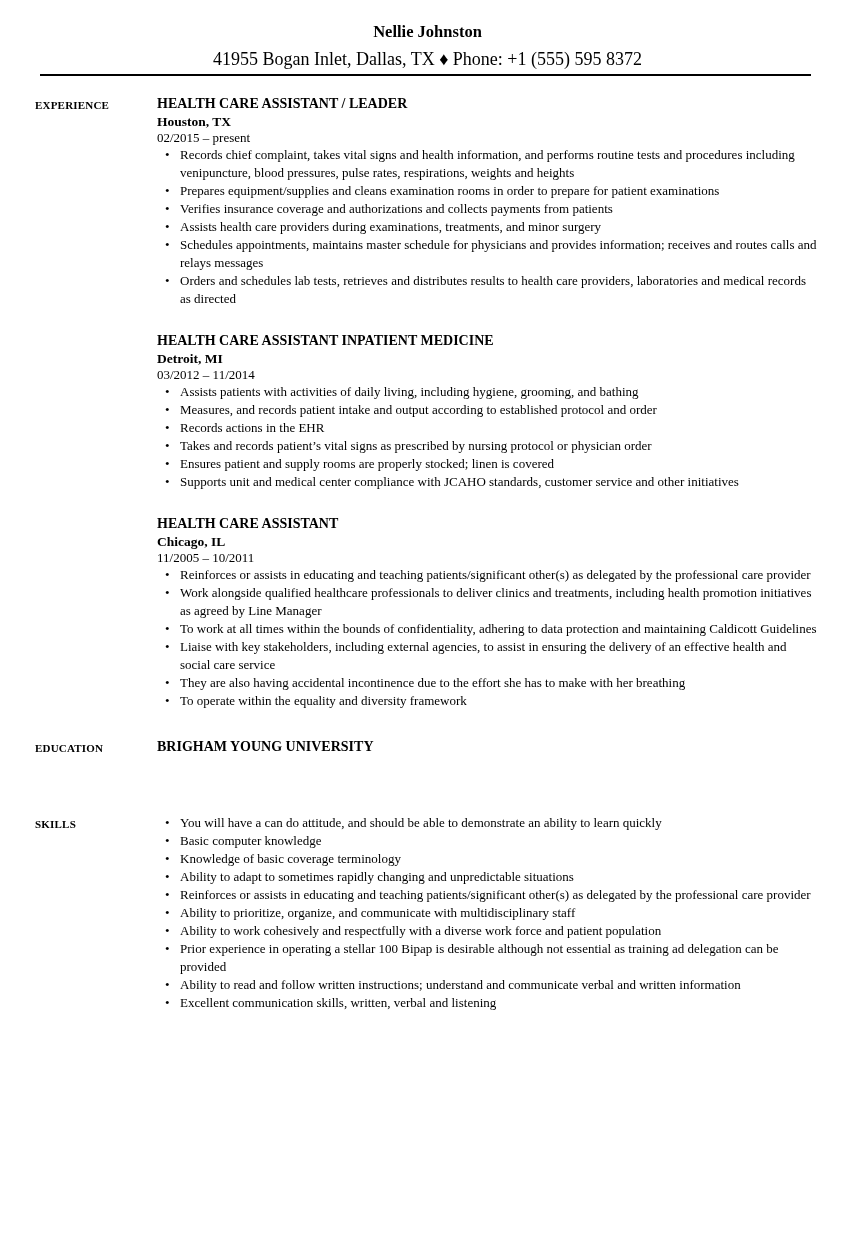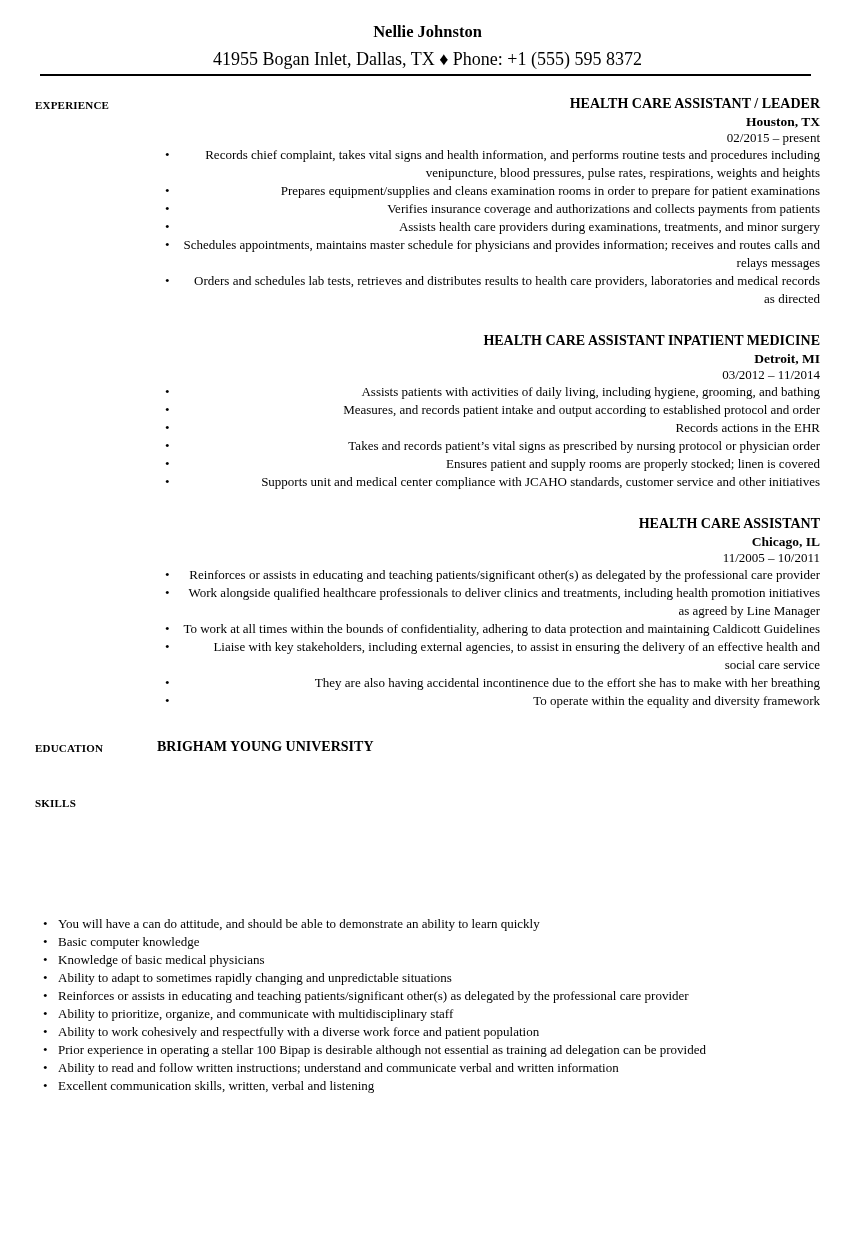--- a/index.html
+++ b/index.html
@@ -15,30 +15,30 @@
   
   .header { text-align: center; }
   .name { font-size: 16.5px; font-weight: bold; line-height: 20px; margin: 0; }
   .contact { font-size: 18px; font-weight: normal; line-height: 16px; margin-top: 9px; }
   .divider { border: none; border-top: 2.5px solid #000; margin: 7px 9px 0 5px; }
 
   
   .section { display: flex; align-items: flex-start; }
   .section-experience { margin-top: 19px; }
   .section-education { margin-top: 28px; }
-  .section-skills { margin-top: 36px; flex-direction: column; }
+  .section-skills { margin-top: 57px; }
   .section-label {
     flex: 0 0 122px; width: 122px;
     font-weight: bold; font-size: 11px; line-height: 18px;
     letter-spacing: 0.2px; padding-top: 1px;
   }
   .section-content { flex: 1 1 auto; min-width: 0; }
 
   
-  .job { margin-bottom: 24px; text-align: right; }
+  .job { margin-bottom: 24px; }
   .job:last-child { margin-bottom: 0; }
   .job-title { font-size: 14px; font-weight: bold; line-height: 18px; margin: 0; }
   .school { font-size: 14px; font-weight: bold; line-height: 18px; margin: 0; }
   .job-loc { font-size: 13.5px; font-weight: bold; line-height: 17px; }
   .job-dates { font-size: 13px; line-height: 16px; }
 
   
   ul.bullets { list-style: none; margin: 0; padding: 0; }
   ul.bullets li { position: relative; padding-left: 23px; line-height: 18px; }
   ul.bullets li::before { content: "\2022"; position: absolute; left: 8px; top: 0; }
@@ -109,21 +109,21 @@
       <h2 class="school">BRIGHAM YOUNG UNIVERSITY</h2>
     </div>
   </section>
 
   <section class="section section-skills">
     <div class="section-label">SKILLS</div>
     <div class="section-content">
       <ul class="bullets">
         <li>You will have a can do attitude, and should be able to demonstrate an ability to learn quickly</li>
         <li>Basic computer knowledge</li>
-        <li>Knowledge of basic medical physicians</li>
+        <li>Knowledge of basic coverage terminology</li>
         <li>Ability to adapt to sometimes rapidly changing and unpredictable situations</li>
         <li>Reinforces or assists in educating and teaching patients/significant other(s) as delegated by the professional care provider</li>
         <li>Ability to prioritize, organize, and communicate with multidisciplinary staff</li>
         <li>Ability to work cohesively and respectfully with a diverse work force and patient population</li>
         <li>Prior experience in operating a stellar 100 Bipap is desirable although not essential as training ad delegation can be provided</li>
         <li>Ability to read and follow written instructions; understand and communicate verbal and written information</li>
         <li>Excellent communication skills, written, verbal and listening</li>
       </ul>
     </div>
   </section>

